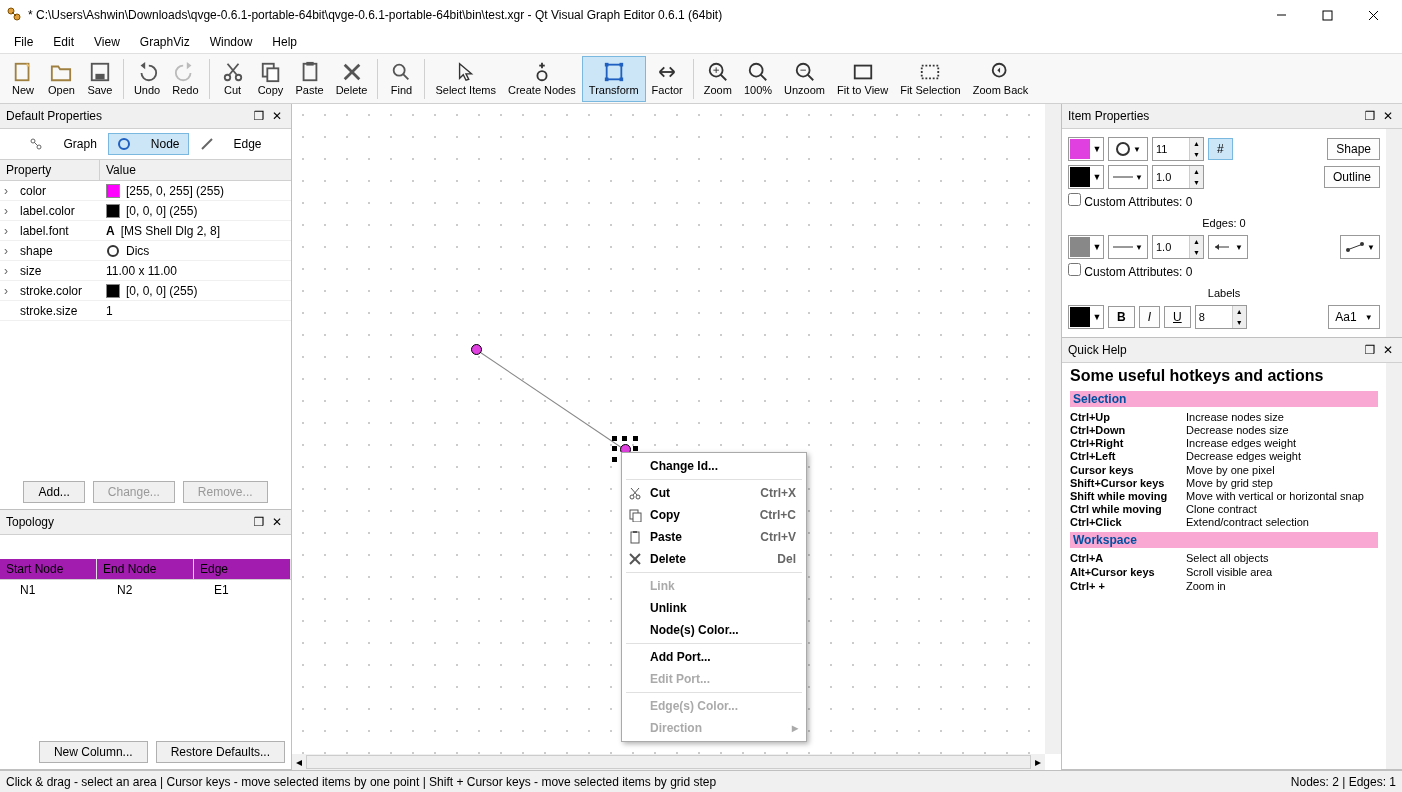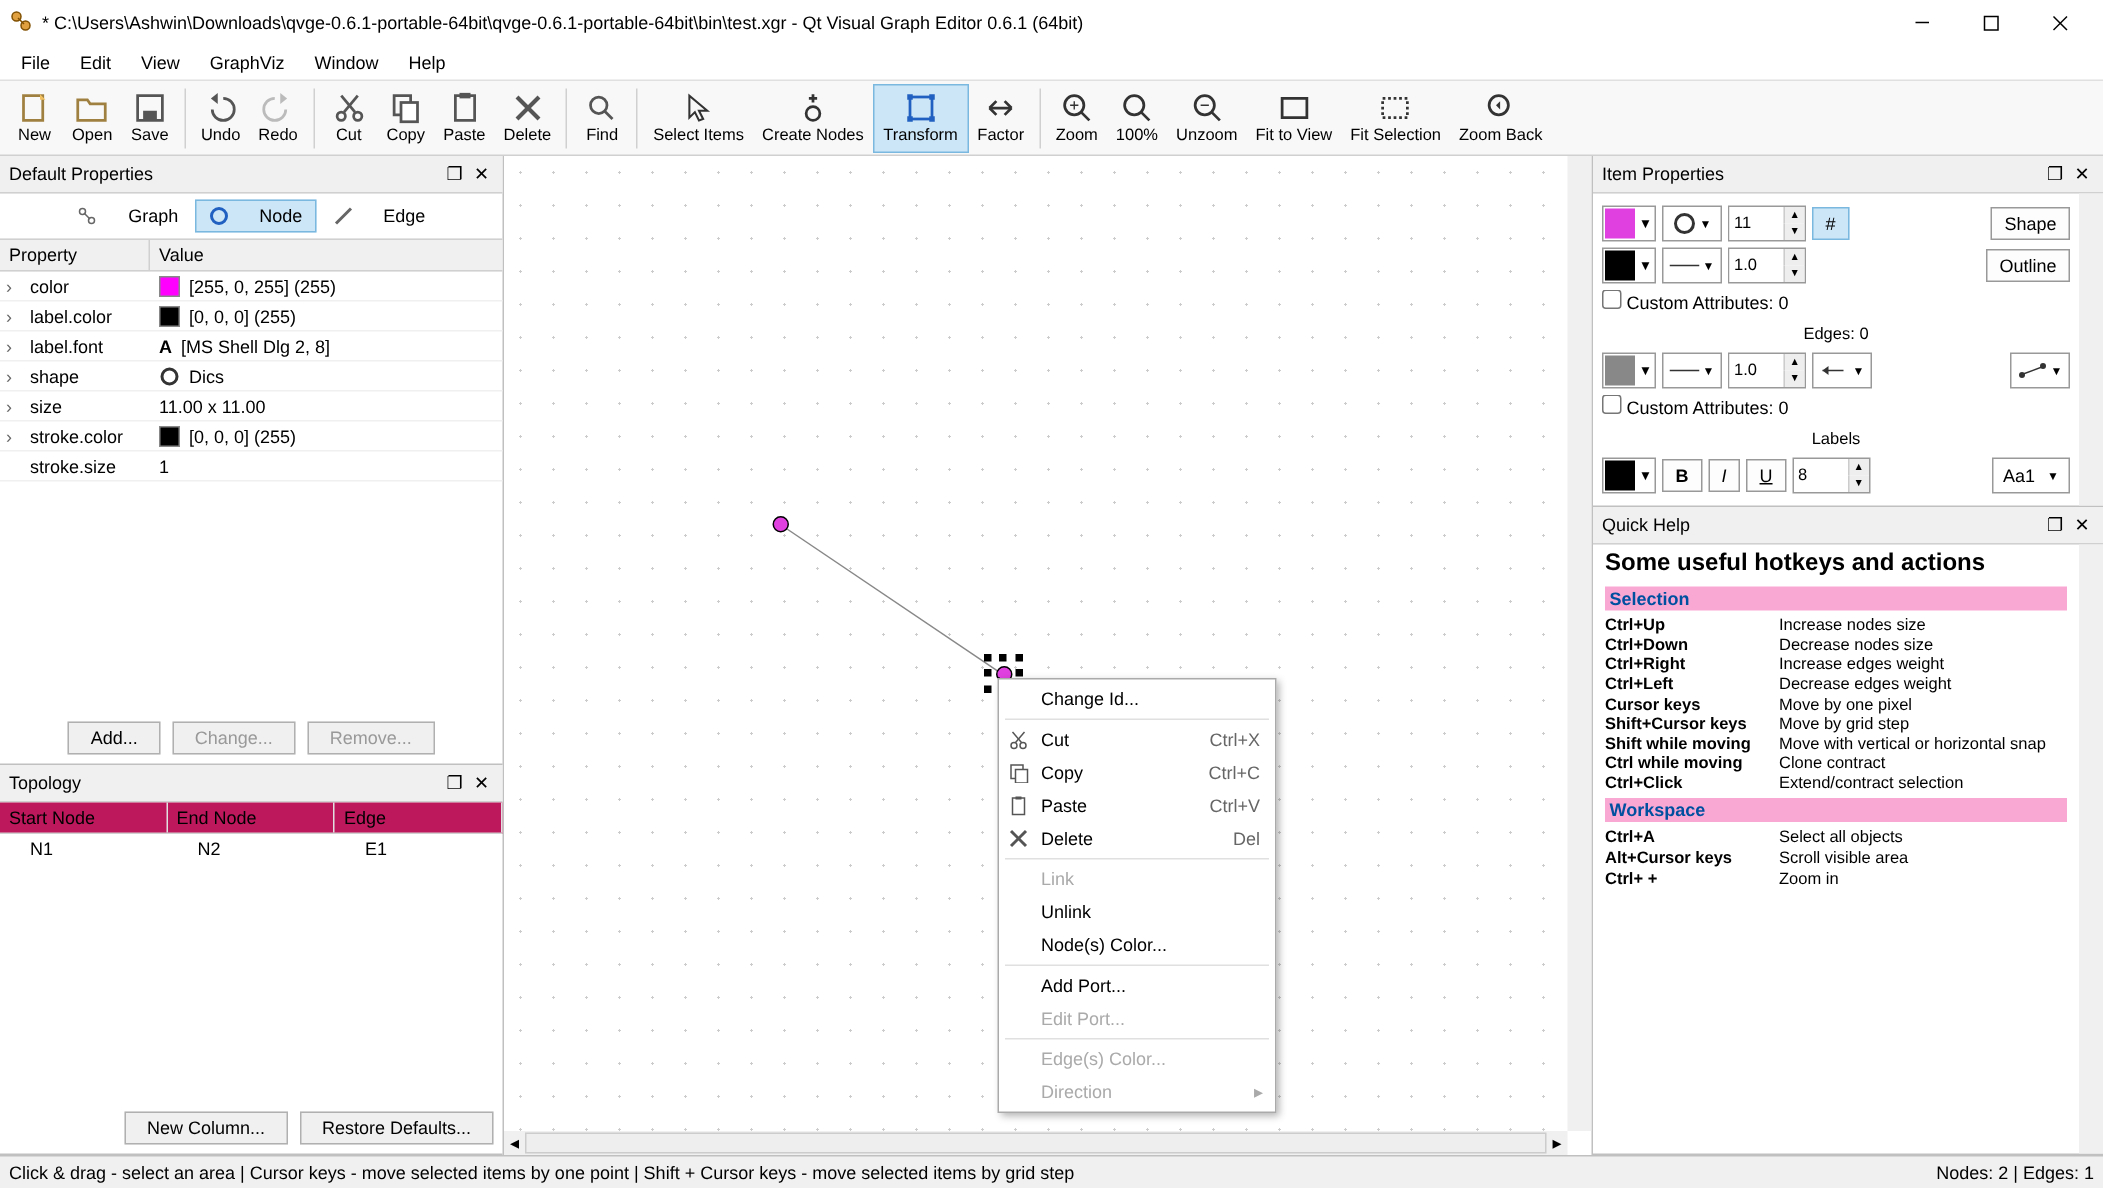--- a/index.html
+++ b/index.html
@@ -10,41 +10,41 @@
 .title-bar .win-btn { width: 46px; height: 30px; display: flex; align-items: center; justify-content: center; cursor: pointer; }
 .menu-bar { height: 24px; background: #fff; display: flex; align-items: center; padding: 0 4px; border-bottom: 1px solid #e0e0e0; }
 .menu-bar .menu-item { padding: 2px 10px; cursor: pointer; }
 .toolbar { height: 50px; background: #f8f8f8; display: flex; align-items: center; padding: 2px 4px; border-bottom: 1px solid #d0d0d0; }
 .toolbar .tool-btn { display: flex; flex-direction: column; align-items: center; justify-content: center; padding: 2px 6px; min-width: 38px; height: 46px; cursor: pointer; }
 .toolbar .tool-btn.active { background: #cde6f7; border: 1px solid #7ab8e0; }
 .toolbar .tool-btn svg { width: 22px; height: 22px; }
 .toolbar .tool-btn .lbl { font-size: 11px; margin-top: 1px; }
 .toolbar .sep { width: 1px; height: 40px; background: #d0d0d0; margin: 0 4px; }
 .main { flex: 1; display: flex; min-height: 0; }
-.left-panel { width: 336px; display: flex; flex-direction: column; border-right: 1px solid #c0c0c0; background: #fff; }
+.left-panel { width: 292px; display: flex; flex-direction: column; border-right: 1px solid #c0c0c0; background: #fff; }
 .panel { display: flex; flex-direction: column; border-bottom: 1px solid #c0c0c0; }
 .panel-title { background: #f0f0f0; padding: 4px 6px; font-size: 12px; display: flex; align-items: center; justify-content: space-between; border-bottom: 1px solid #d0d0d0; }
 .panel-title .title-txt { flex: 1; }
 .panel-title .ctrl { width: 16px; height: 16px; display: flex; align-items: center; justify-content: center; cursor: pointer; margin-left: 2px; }
 .tabs-row { display: flex; justify-content: center; padding: 4px; gap: 2px; }
 .tab-btn { display: flex; align-items: center; padding: 3px 8px; border: 1px solid transparent; cursor: pointer; gap: 20px; }
 .tab-btn.active { background: #cde6f7; border: 1px solid #7ab8e0; }
 .prop-table { flex: 1; }
 .prop-head { display: flex; background: #f0f0f0; border-bottom: 1px solid #d0d0d0; border-top: 1px solid #d0d0d0; }
 .prop-head .col1 { width: 100px; padding: 3px 6px; border-right: 1px solid #d0d0d0; }
 .prop-head .col2 { flex: 1; padding: 3px 6px; }
 .prop-row { display: flex; border-bottom: 1px solid #f0f0f0; height: 20px; align-items: center; }
 .prop-row .name { width: 100px; padding: 1px 4px 1px 20px; }
 .prop-row .val { flex: 1; padding: 1px 6px; display: flex; align-items: center; gap: 6px; }
 .prop-row .exp { position: absolute; margin-left: 4px; width: 11px; color: #666; }
 .swatch { width: 14px; height: 14px; display: inline-block; border: 1px solid #888; }
 .btn-row { display: flex; justify-content: center; gap: 8px; padding: 6px; }
 .btn-row button { padding: 3px 14px; background: #f0f0f0; border: 1px solid #b0b0b0; cursor: pointer; text-align: right; }
 .btn-row button:disabled { color: #999; }
-.topo-head { display: flex; background: #be185d; border-bottom: 1px solid #d0d0d0; }
+.topo-head { display: flex; background: #a21caf; border-bottom: 1px solid #d0d0d0; margin-top: 24px; }
 .topo-head div { flex: 1; padding: 3px 6px; border-right: 1px solid #e0e0e0; }
 .topo-row { display: flex; }
 .topo-row div { flex: 1; padding: 3px 20px; }
 .canvas-area { flex: 1; position: relative; background: #fff; overflow: hidden; border-right: 1px solid #c0c0c0; }
 .canvas-inner { position: absolute; inset: 0; }
 .grid-bg { position: absolute; inset: 0; background-image: radial-gradient(circle, #ccc 0.8px, transparent 0.8px); background-size: 22px 22px; }
 .node-disc { position: absolute; width: 11px; height: 11px; background: #e040e0; border-radius: 50%; border: 1px solid #000; }
 .edge { position: absolute; height: 1px; background: #888; transform-origin: left center; }
 .sel-handles { position: absolute; width: 20px; height: 20px; }
 .sel-h { position: absolute; width: 5px; height: 5px; background: #000; }
@@ -407,21 +407,21 @@
         <div class="sel-h" style="left:-3px;top:7px"></div>
           <div class="sel-h" style="right:-3px;top:7px"></div>
         <div class="sel-h" style="left:-3px;bottom:-3px"></div>
           <div class="sel-h" style="left:7px;bottom:-3px"></div>
           <div class="sel-h" style="right:-3px;bottom:-3px"></div>
         <div style="position:absolute;left:5px;top:5px;width:11px;height:11px;background:#e040e0;border-radius:50%;border:1px solid #000;"></div>
       </div>
       <div style="position:absolute;left:329px;top:347px;"><svg width="14" height="18">
             <path d="M1 1 L1 14 L4 11 L7 16 L9 15 L6 10 L11 10 Z" fill="#fff" stroke="#000"></path>
           </svg></div>
-      <div class="context-menu" style="left:329px; top:348px;" id="ctx">
+      <div class="context-menu" style="left:329px; top:348px;font-weight:bold;" id="ctx">
           <div class="ctx-item">
             <span>Change Id...</span>
           </div>
           <div class="ctx-sep"></div>
           <div class="ctx-item">
             <svg viewBox="0 0 14 14">
               <circle cx="4" cy="11" r="2" fill="none" stroke="#555"></circle>
               <circle cx="10" cy="11" r="2" fill="none" stroke="#555"></circle>
               <line x1="5" y1="9" x2="11" y2="2" stroke="#555"></line>
               <line x1="9" y1="9" x2="3" y2="2" stroke="#555"></line>

